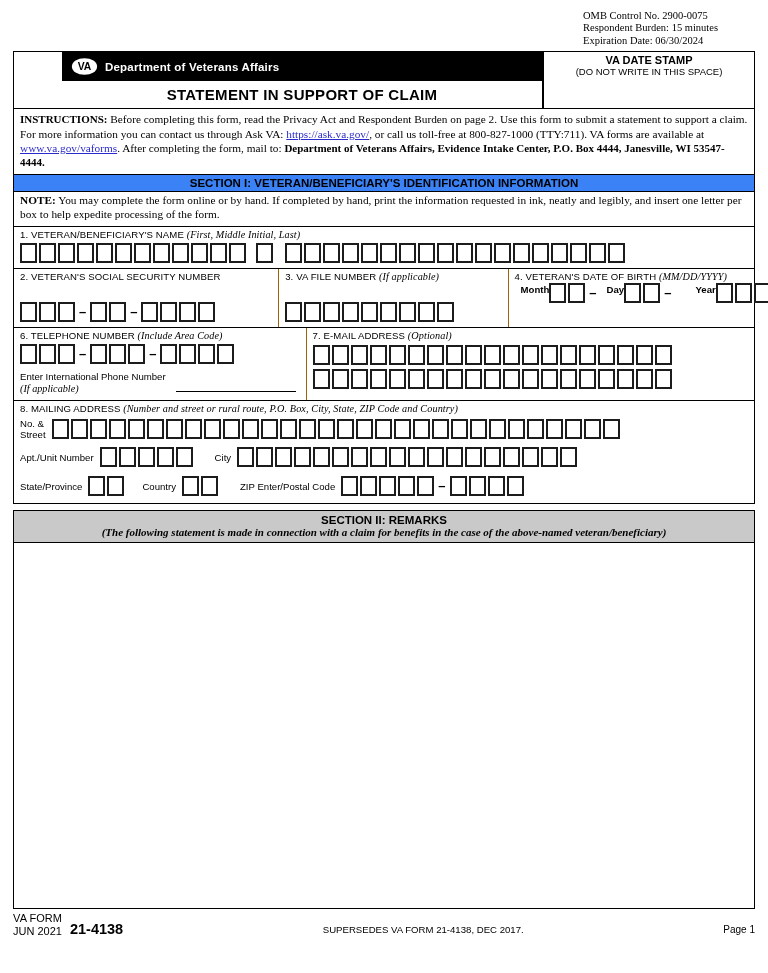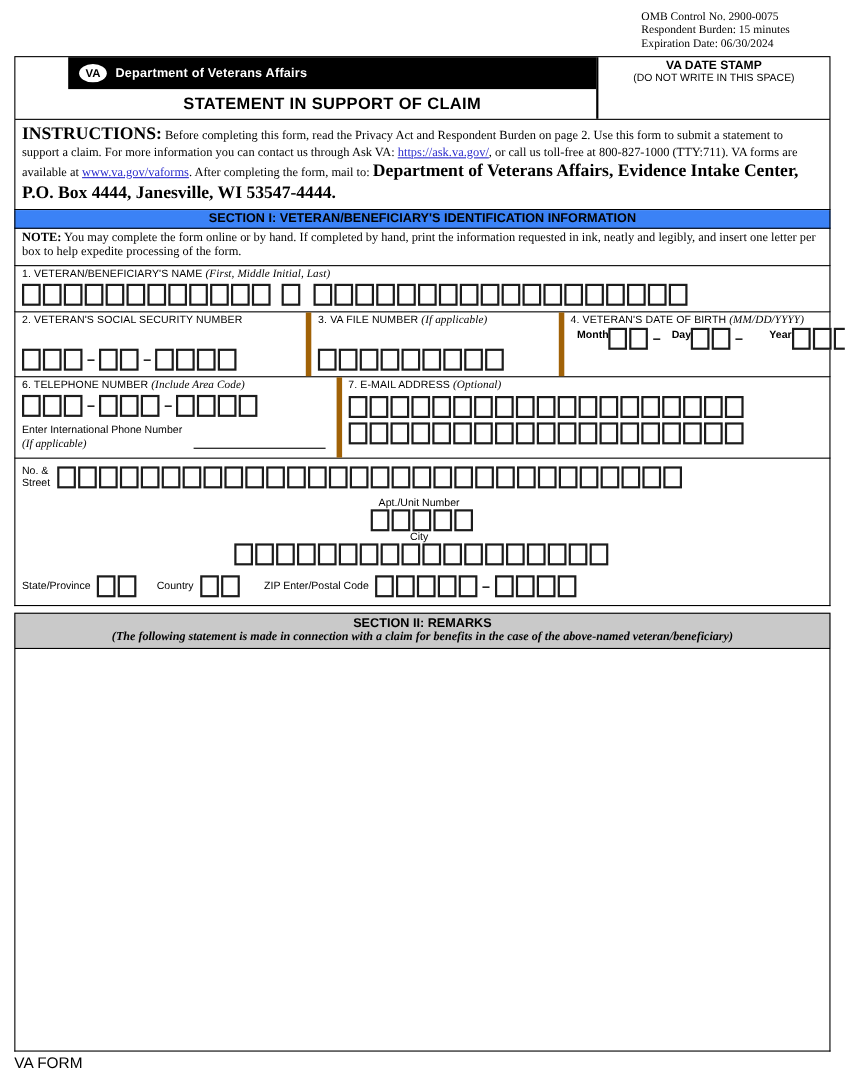--- a/index.html
+++ b/index.html
@@ -21,38 +21,38 @@
   .black-bar { background:#000; color:#fff; height:29px; display:flex; align-items:center; padding-left:9px; gap:7px; }
   .agency { font-weight:bold; font-size:11.5px; letter-spacing:0.2px; }
   .title-bar { height:27px; display:flex; align-items:center; justify-content:center; }
   .form-title { font-weight:bold; font-size:15px; letter-spacing:0.3px; }
   .stamp-box { width:212px; border-left:2px solid #000; padding-top:2px; text-align:center; }
   .stamp-title { font-weight:bold; font-size:11px; }
   .stamp-note { font-size:9.5px; }
 
   
   .instructions { border:1px solid #000; border-top:none; padding:3px 6px 4px; font-family:"Liberation Serif", serif; font-size:11.3px; line-height:1.24; }
-  .instructions b { font-size:16px; }
+  .instructions b { font-size:11px; }
   .ilink { color:#2a2acc; text-decoration:underline; cursor:pointer; }
 
   
   .sec-hdr { background:#3b82f6; border:1px solid #000; border-top:none; text-align:center; padding:2px 4px; }
   .sec-title { font-weight:bold; font-size:11.5px; }
   .sec-sub { font-family:"Liberation Serif", serif; font-weight:bold; font-style:italic; font-size:11px; }
 
   .note-row { border:1px solid #000; border-top:none; padding:2px 6px 4px; font-family:"Liberation Serif", serif; font-size:11.3px; line-height:1.22; }
 
   
   .frow { border:1px solid #000; border-top:none; padding:2px 6px 5px; }
   .frow.nopad { padding:0; }
   .flabel { font-size:9.6px; letter-spacing:0.1px; }
   .hint { font-family:"Liberation Serif", serif; font-style:italic; font-size:10.2px; }
   .cols { display:flex; }
   .col { padding:2px 6px 5px; }
-  .col + .col { border-left:5px solid #a16207; }
+  .col + .col { border-left:1px solid #a16207; }
 
   
   .bgroup { display:inline-block; white-space:nowrap; line-height:0; }
   .bx { display:inline-block; width:17px; height:20px; border:2px solid #1c1c1c; background:#fff; margin-right:2px; }
   .boxrow { margin-top:3px; line-height:0; }
   .dash { display:inline-block; font-weight:bold; font-size:13px; line-height:20px; vertical-align:top; margin:0 4px 0 2px; }
   .migap { margin:0 7px 0 5px; }
 
   
   .dob-grid { display:flex; align-items:flex-end; margin-top:1px; }
@@ -63,31 +63,31 @@
   .intl { display:flex; align-items:flex-end; margin-top:7px; }
   .intl-labels { font-size:9.6px; line-height:1.25; }
   .intl-line { flex:1; border-bottom:1px solid #000; margin:0 4px 3px 10px; height:10px; }
 
   
   .email-rows .boxrow { margin-top:4px; }
 
   
   .addr-line { display:flex; align-items:center; margin-top:4px; }
   .addr-lab { font-size:9.6px; margin-right:6px; white-space:pre-line; }
-  .addr-line2 { margin-top:7px;flex-direction:column; }
+  .addr-line2 { margin-top:7px; }
   .addr-line3 { margin-top:9px; margin-bottom:2px; }
   .sp16 { width:16px; } .sp20 { width:20px; }
 
   
   .sec2 { margin-top:6px; border:1px solid #000; background:#c9c9c9; text-align:center; padding:3px 4px 4px; }
   .remarks { border:1px solid #000; border-top:none; height:366px; background:#fff; }
 
   
   .footer { display:flex; align-items:flex-end; margin-top:3px; }
-  .va-form-small { font-size:14px; line-height:1.12; }
+  .va-form-small { font-size:11px; line-height:1.12;text-align:center; }
   .form-number { font-weight:bold; font-size:14.5px; margin-left:8px; }
   .supersedes { flex:1; text-align:center; font-size:9.6px; padding-bottom:2px; }
   .page-num { font-size:10px; padding-bottom:2px; }
 </style>
 </head>
 <body>
 
 <div class="page">
   <div class="content">
 
@@ -191,20 +191,21 @@
           <div class="flabel"><span>7. E-MAIL ADDRESS </span><span class="hint">(Optional)</span></div>
           <div class="email-rows">
             <div class="boxrow"><span class="bx"></span><span class="bx"></span><span class="bx"></span><span class="bx"></span><span class="bx"></span><span class="bx"></span><span class="bx"></span><span class="bx"></span><span class="bx"></span><span class="bx"></span><span class="bx"></span><span class="bx"></span><span class="bx"></span><span class="bx"></span><span class="bx"></span><span class="bx"></span><span class="bx"></span><span class="bx"></span><span class="bx"></span></div>
             <div class="boxrow"><span class="bx"></span><span class="bx"></span><span class="bx"></span><span class="bx"></span><span class="bx"></span><span class="bx"></span><span class="bx"></span><span class="bx"></span><span class="bx"></span><span class="bx"></span><span class="bx"></span><span class="bx"></span><span class="bx"></span><span class="bx"></span><span class="bx"></span><span class="bx"></span><span class="bx"></span><span class="bx"></span><span class="bx"></span></div>
           </div>
         </div>
       </div>
     </div>
 
     <div class="frow">
+      <div class="flabel"><span>8. MAILING ADDRESS </span><span class="hint">(Number and street or rural route, P.O. Box, City, State, ZIP Code and Country)</span></div>
       <div class="addr-line">
         <span class="addr-lab">No. &amp;
 Street</span>
         <span class="bgroup"><span class="bx"></span><span class="bx"></span><span class="bx"></span><span class="bx"></span><span class="bx"></span><span class="bx"></span><span class="bx"></span><span class="bx"></span><span class="bx"></span><span class="bx"></span><span class="bx"></span><span class="bx"></span><span class="bx"></span><span class="bx"></span><span class="bx"></span><span class="bx"></span><span class="bx"></span><span class="bx"></span><span class="bx"></span><span class="bx"></span><span class="bx"></span><span class="bx"></span><span class="bx"></span><span class="bx"></span><span class="bx"></span><span class="bx"></span><span class="bx"></span><span class="bx"></span><span class="bx"></span><span class="bx"></span></span>
       </div>
       <div class="addr-line addr-line2">
         <span class="addr-lab">Apt./Unit Number</span>
         <span class="bgroup"><span class="bx"></span><span class="bx"></span><span class="bx"></span><span class="bx"></span><span class="bx"></span></span>
         <span class="sp20"></span>
         <span class="addr-lab">City</span>

